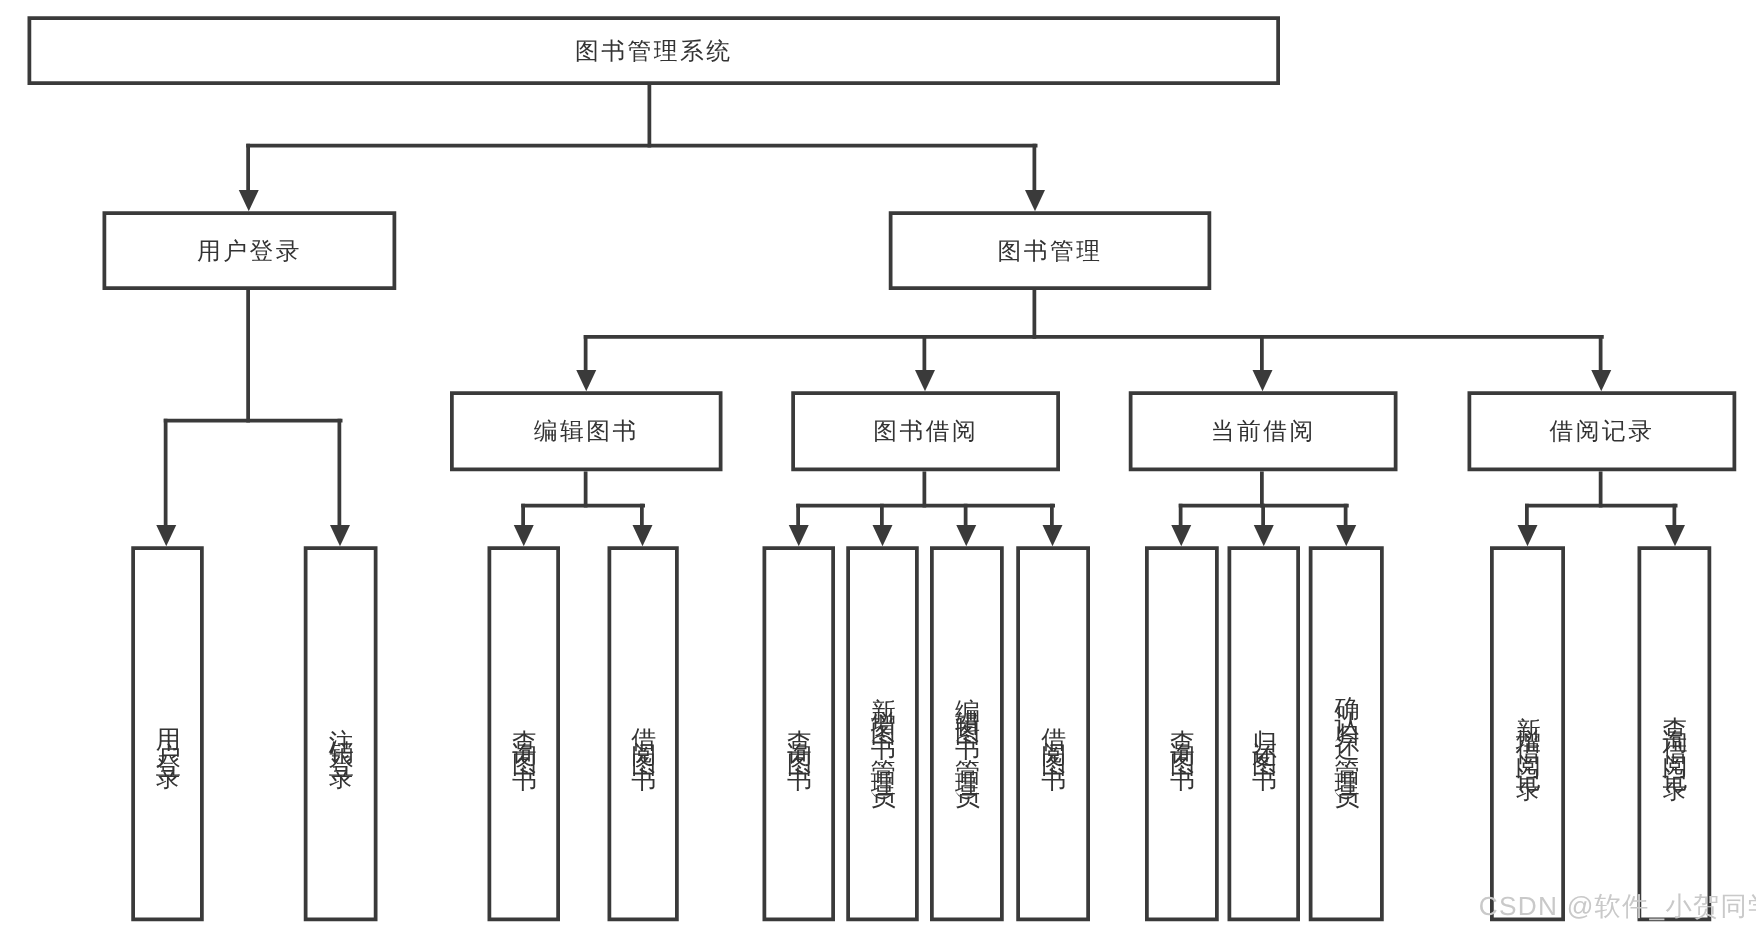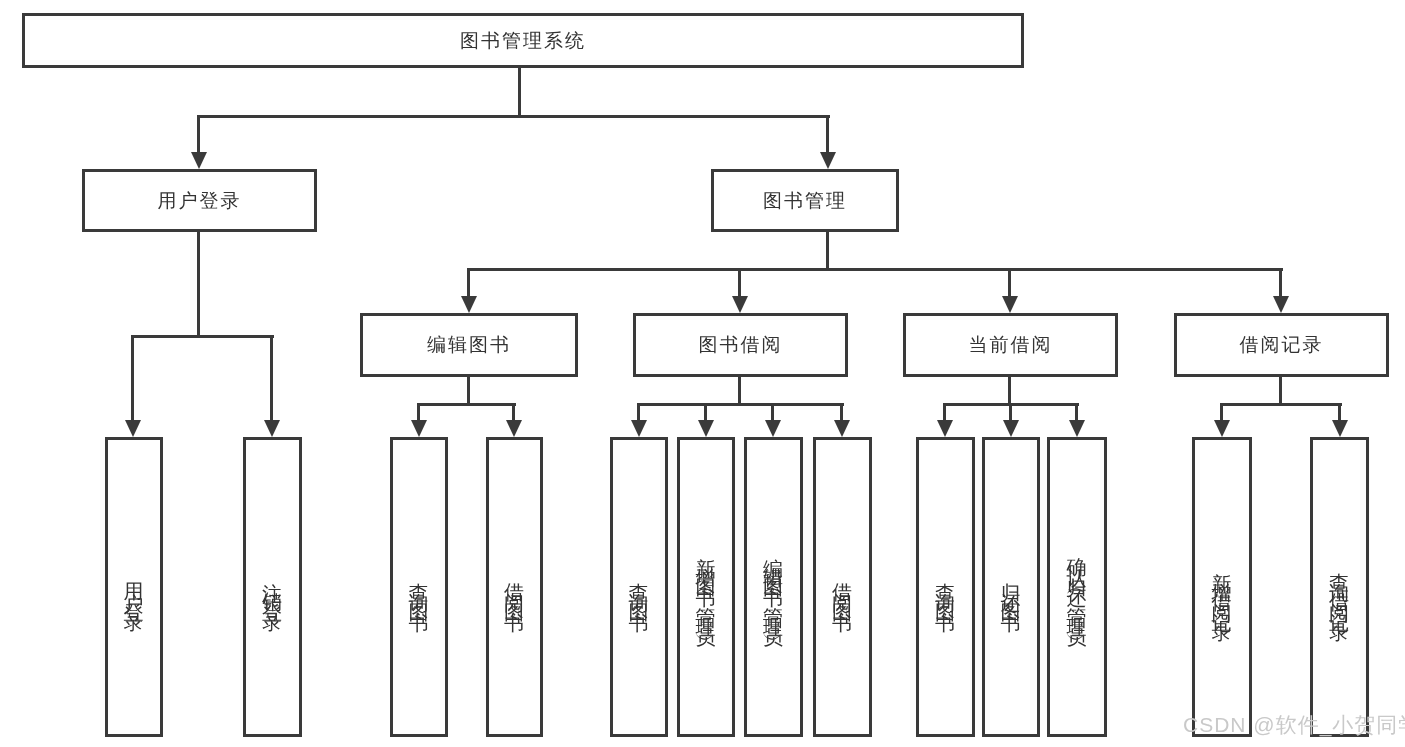--- a/index.html
+++ b/index.html
@@ -68,21 +68,21 @@
   <div class="vl" style="left:518px; top:66px; height:52px;"></div>
   <div class="hl" style="left:197px; top:115px; width:633px;"></div>
   <div class="vl" style="left:197px; top:115px; height:39px;"></div>
   <div class="ar" style="left:191px; top:152px;"></div>
   <div class="vl" style="left:826px; top:115px; height:39px;"></div>
   <div class="ar" style="left:820px; top:152px;"></div>
 
   <div class="box hbox" style="left:82px; top:169px; width:235px; height:63px;">
     <span>用户登录</span>
   </div>
-  <div class="box hbox" style="left:711px; top:169px; width:188px; height:63px;">
+  <div class="box hbox" style="left:711px; top:169px; width:258px; height:63px;">
     <span>图书管理</span>
   </div>
 
   <div class="vl" style="left:197px; top:231px; height:107px;"></div>
   <div class="hl" style="left:131px; top:335px; width:143px;"></div>
   <div class="vl" style="left:131px; top:335px; height:87px;"></div>
   <div class="ar" style="left:125px; top:420px;"></div>
   <div class="vl" style="left:270px; top:335px; height:87px;"></div>
   <div class="ar" style="left:264px; top:420px;"></div>
 

